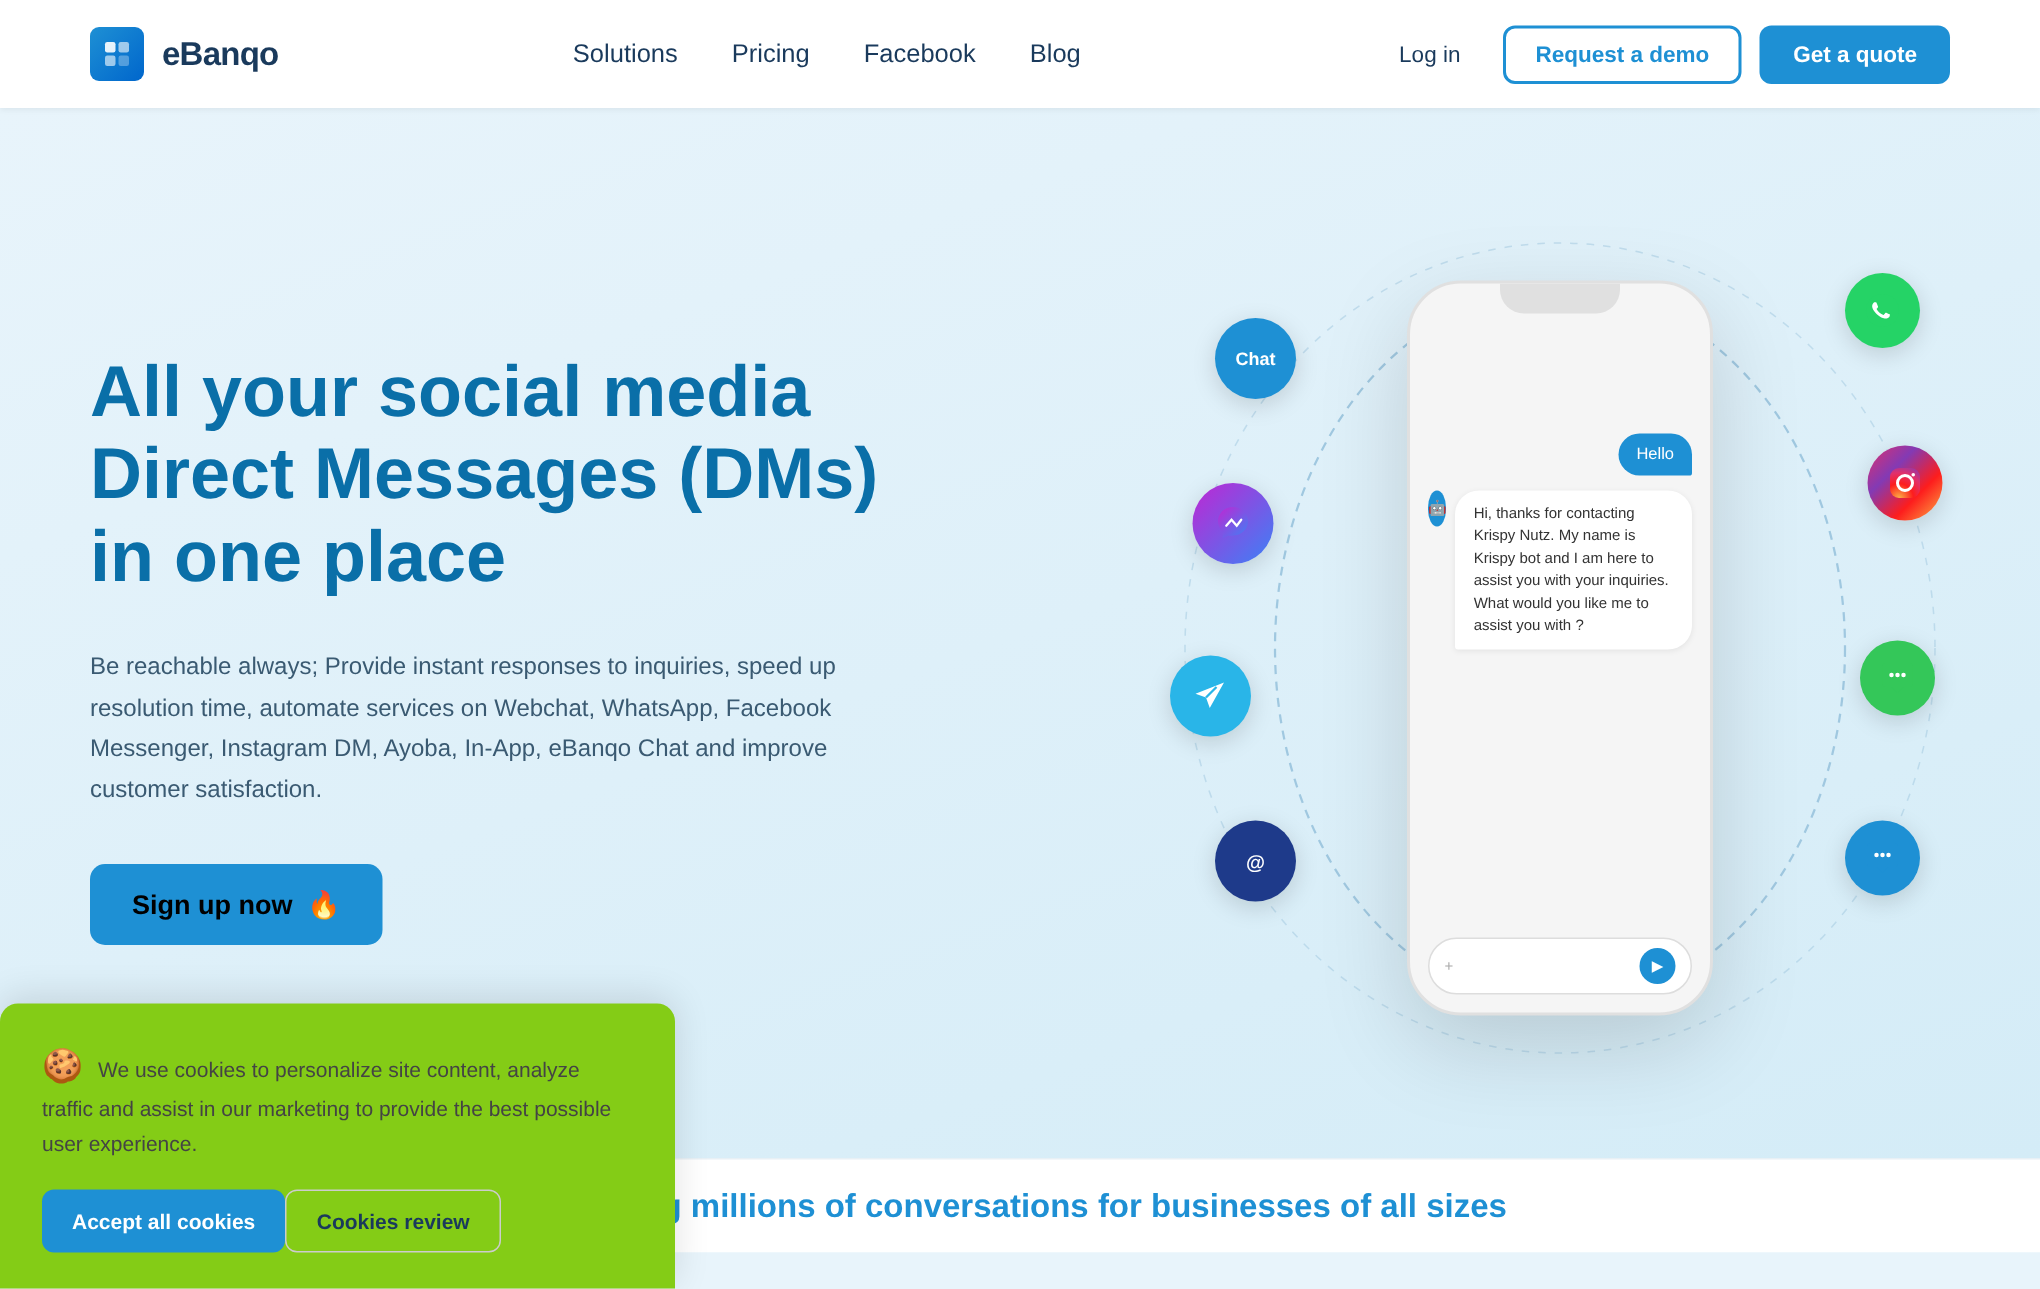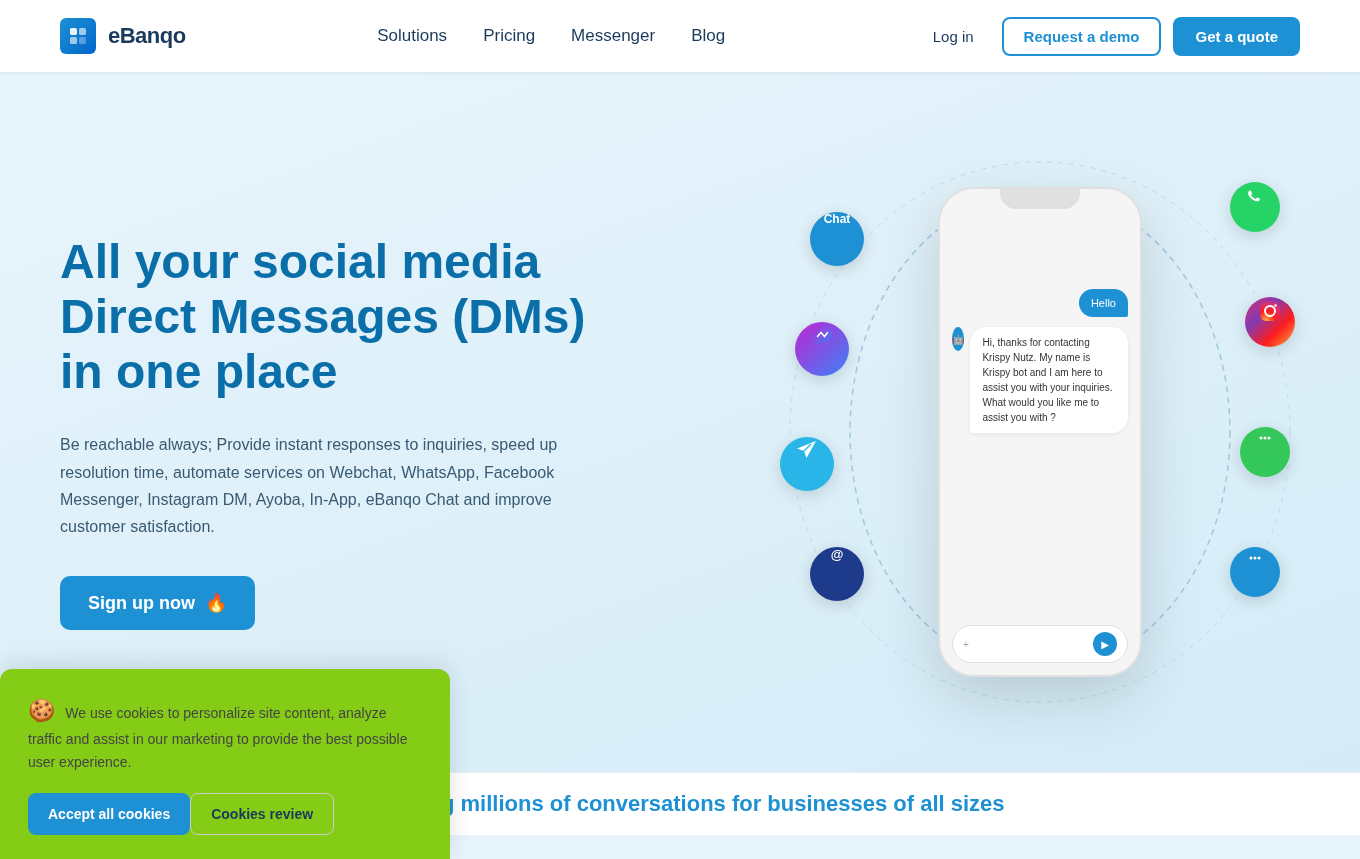--- a/index.html
+++ b/index.html
@@ -49,21 +49,21 @@
     }
     .hero-left { max-width: 560px; flex-shrink: 0; }
     .hero-title {
       font-size: 48px; font-weight: 800; color: #0a6fa8; line-height: 1.15;
       margin-bottom: 32px;
     }
     .hero-desc {
       font-size: 16px; color: #3a5a72; line-height: 1.7; margin-bottom: 36px;
     }
     .btn-signup {
-      background: #1e90d4; color: #ffffff; border: none;
+      background: #1e90d4; color: #000000; border: none;
       border-radius: 10px; padding: 16px 28px; font-size: 18px; font-weight: 700;
       cursor: pointer; display: inline-flex; align-items: center; gap: 10px;
     }
 
     
     .hero-right {
       position: relative; width: 520px; height: 560px; flex-shrink: 0;
     }
     .phone-frame {
       position: absolute; left: 50%; top: 50%; transform: translate(-50%, -50%);
@@ -102,21 +102,21 @@
     .phone-input-bar span { flex: 1; font-size: 10px; color: #aaa; }
     .phone-send-btn {
       width: 24px; height: 24px; background: #1e90d4; border-radius: 50%;
       display: flex; align-items: center; justify-content: center; color: #fff; font-size: 10px;
     }
     .phone-add-btn { color: #aaa; font-size: 16px; }
 
     
     .floating-icon {
       position: absolute; border-radius: 50%;
-      display: flex; justify-content: center;
+      display: flex; align-items: center; justify-content: center;
       box-shadow: 0 4px 16px rgba(0,0,0,0.15); font-size: 20px;
     }
     .fi-chat { width: 54px; height: 54px; background: #1e90d4; color: #fff; left: 30px; top: 60px; font-size: 16px; font-weight: 700; }
     .fi-messenger { width: 54px; height: 54px; background: linear-gradient(135deg, #c026d3, #3b82f6); color: #fff; left: 15px; top: 170px; }
     .fi-telegram { width: 54px; height: 54px; background: #29b5e8; color: #fff; left: 0px; top: 285px; }
     .fi-ayoba { width: 54px; height: 54px; background: #1e3a8a; color: #fff; left: 30px; top: 395px; font-size: 14px; }
     .fi-whatsapp { width: 50px; height: 50px; background: #25d366; color: #fff; right: 20px; top: 30px; }
     .fi-instagram { width: 50px; height: 50px; background: linear-gradient(135deg, #e1306c, #833ab4, #fd1d1d, #fcb045); color: #fff; right: 5px; top: 145px; }
     .fi-sms { width: 50px; height: 50px; background: #34c759; color: #fff; right: 10px; top: 275px; font-size: 18px; }
     .fi-chat2 { width: 50px; height: 50px; background: #1e90d4; color: #fff; right: 20px; top: 395px; font-size: 18px; }
@@ -165,21 +165,21 @@
         <rect x="3" y="12" width="7" height="7" rx="1.5" fill="white" opacity="0.6"></rect>
         <rect x="12" y="12" width="7" height="7" rx="1.5" fill="white" opacity="0.3"></rect>
       </svg>
     </div>
     <span class="nav-logo-text">eBanqo</span>
   </div>
 
   <div class="nav-links">
     <a>Solutions</a>
     <a>Pricing</a>
-    <a>Messenger</a>
+    <a>Facebook</a>
     <a>Blog</a>
   </div>
 
   <div class="nav-right">
     <button class="btn-login">Log in</button>
     <button class="btn-demo">Request a demo</button>
     <button class="btn-quote">Get a quote</button>
   </div>
 </nav>
 

